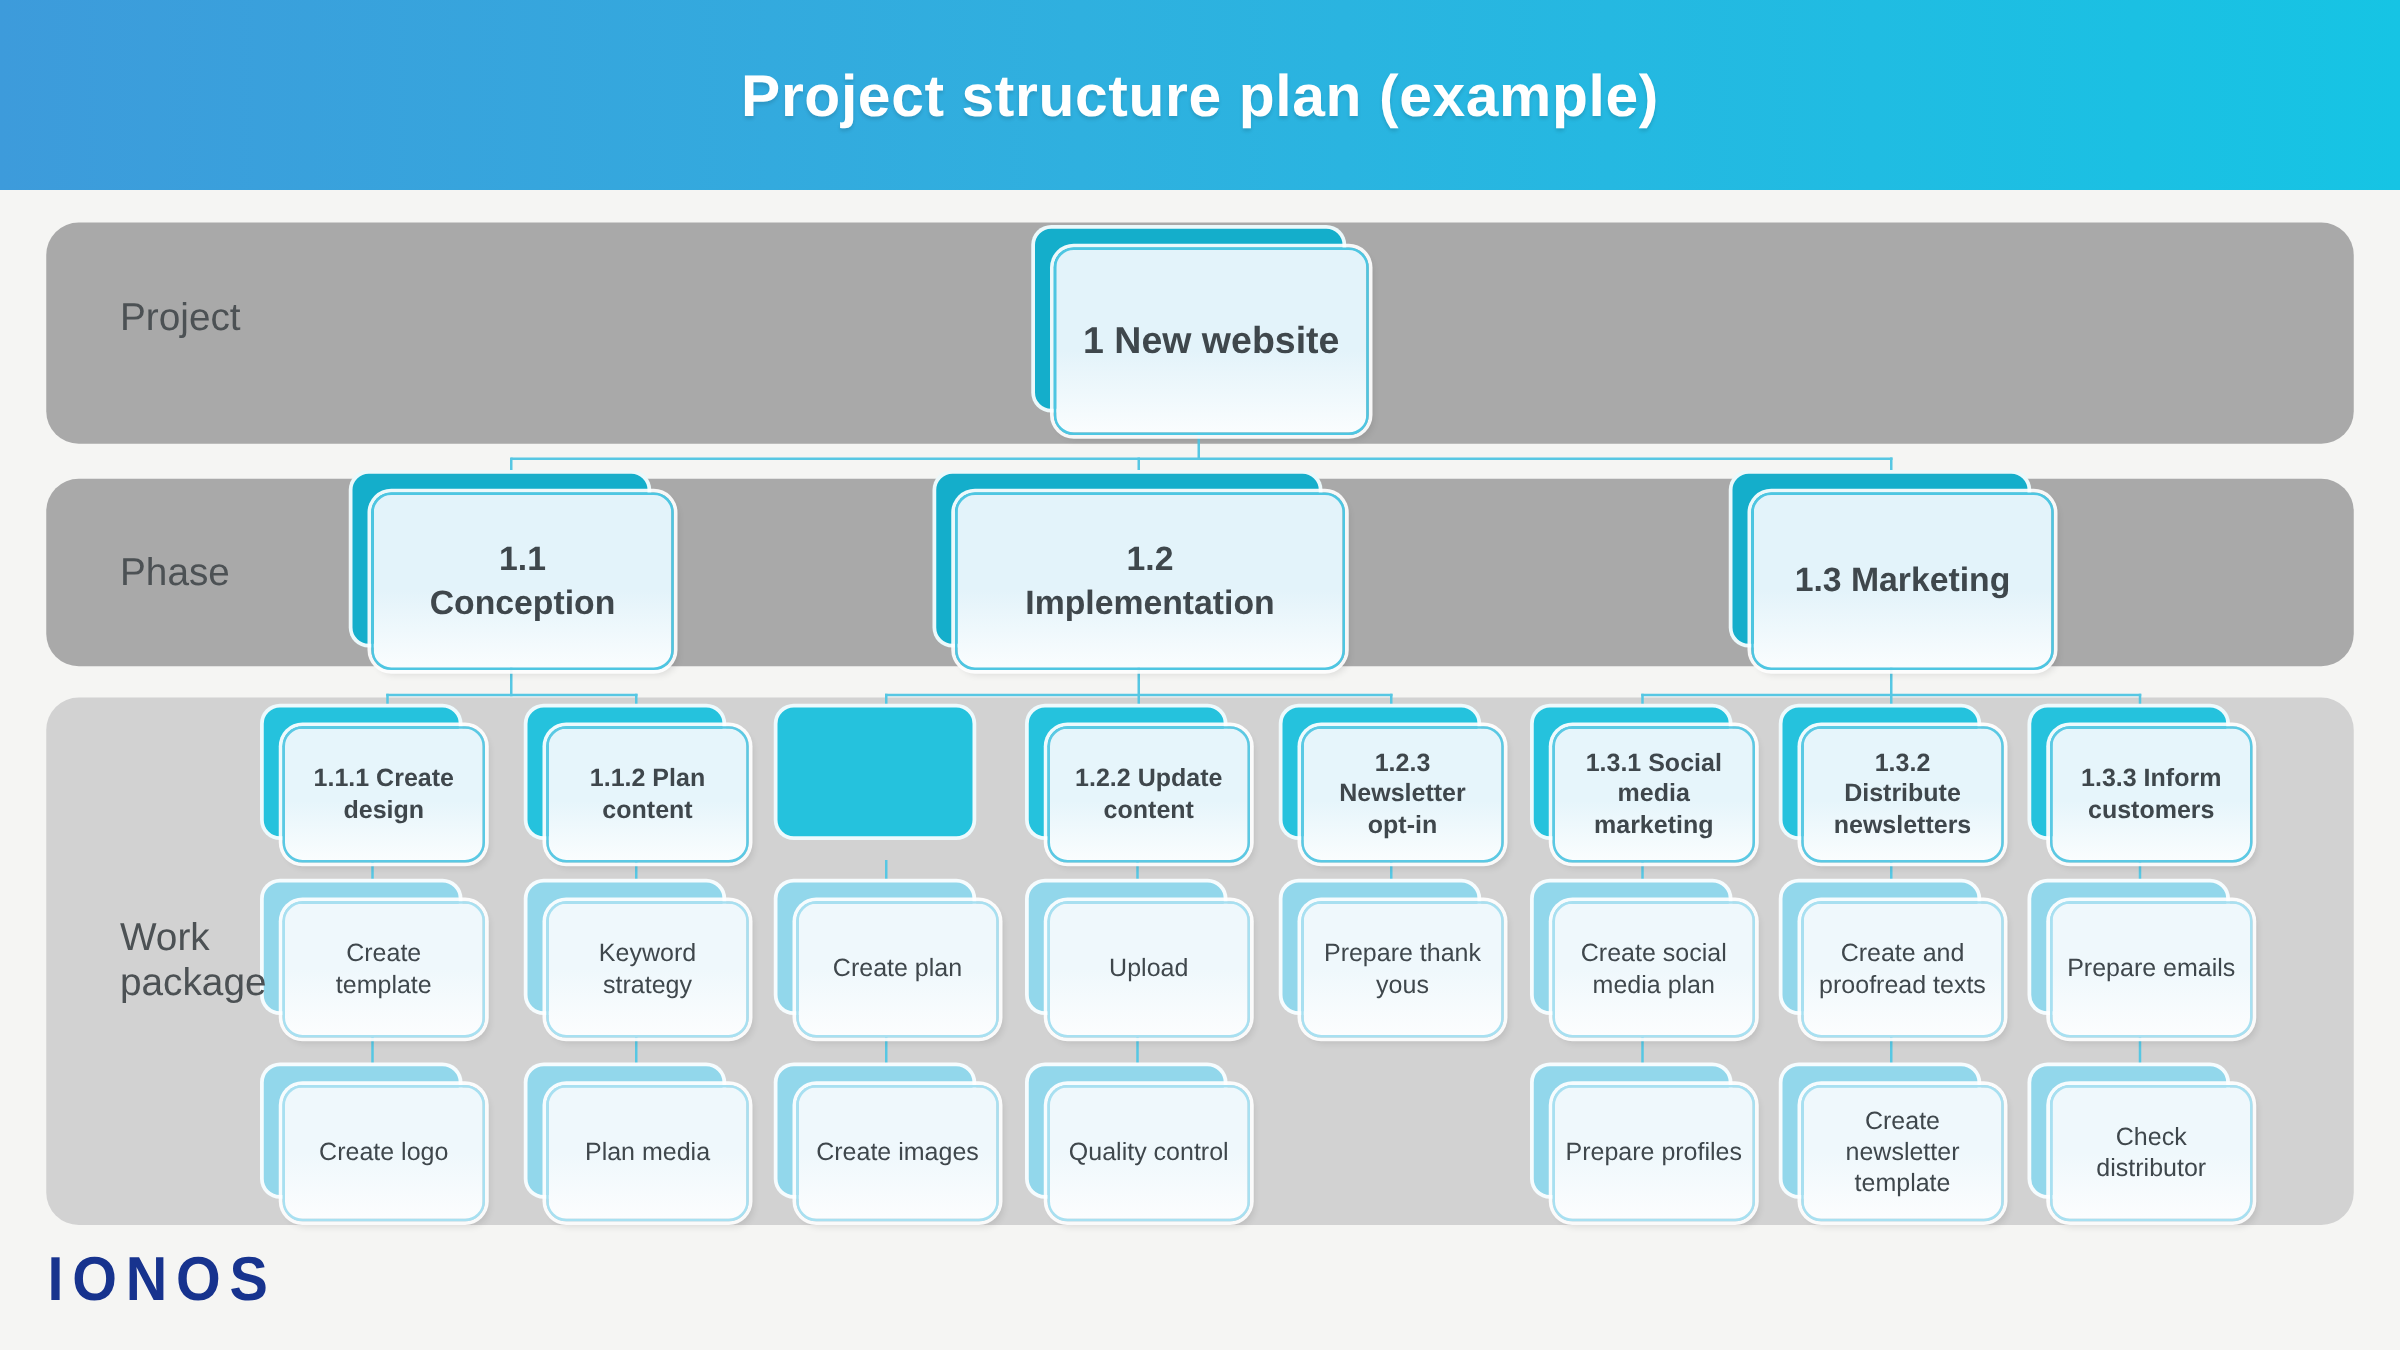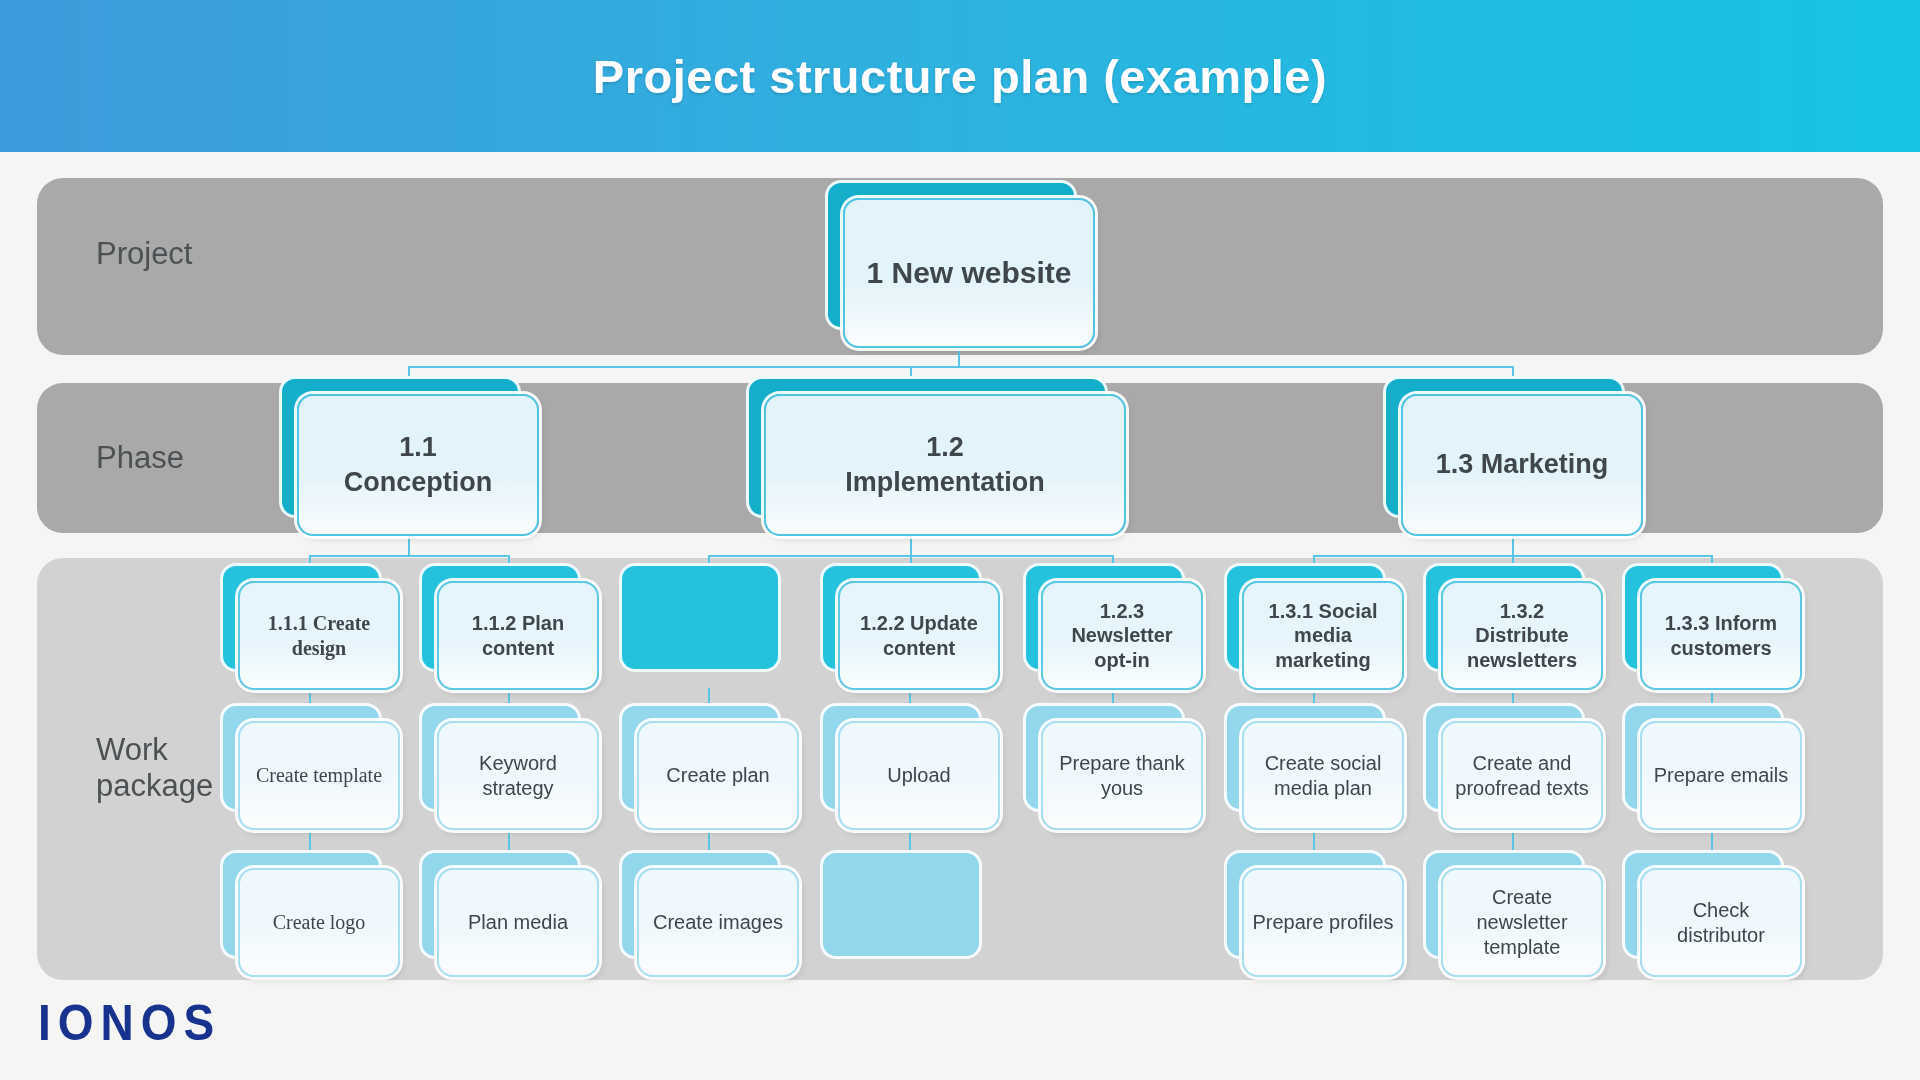--- a/index.html
+++ b/index.html
@@ -114,40 +114,40 @@
   <div class="wbs teal phase-box" style="left:279px;top:376px;width:260px;height:160px;">
     <div class="back"></div>
     <div class="front">
       <div>
           <span class="phase-line">1.1</span>
           <span class="phase-line">Conception</span>
         </div>
     </div>
   </div>
 
-  <div class="wbs teal phase-box" style="left:746px;top:376px;width:380px;height:160px;">
+  <div class="wbs teal phase-box" style="left:746px;top:376px;width:330px;height:160px;">
     <div class="back"></div>
     <div class="front">
       <div>
           <span class="phase-line">1.2</span>
           <span class="phase-line">Implementation</span>
         </div>
     </div>
   </div>
 
   <div class="wbs teal phase-box" style="left:1383px;top:376px;width:260px;height:160px;">
     <div class="back"></div>
     <div class="front">
       <div>
           <span class="phase-line">1.3 Marketing</span>
         </div>
     </div>
   </div>
 
-  <div class="col" style="left:220px;font-family:Liberation Serif, serif;">
+  <div class="col" style="left:208px;">
     <div class="wbs bright hdr">
       <div class="back"></div>
       <div class="front">1.1.1 Create design</div>
     </div>
     <div class="vline vl1"></div>
     <div class="wbs sky task t1">
       <div class="back"></div>
       <div class="front">Create template</div>
     </div>
     <div class="vline vl2"></div>
@@ -196,20 +196,21 @@
       <div class="front">1.2.2 Update content</div>
     </div>
     <div class="vline vl1"></div>
     <div class="wbs sky task t1">
       <div class="back"></div>
       <div class="front">Upload</div>
     </div>
     <div class="vline vl2"></div>
     <div class="wbs sky task t2">
       <div class="back"></div>
+      <div class="front">Quality control</div>
     </div>
   </div>
 
   <div class="col" style="left:1023px;">
     <div class="wbs bright hdr">
       <div class="back"></div>
       <div class="front">1.2.3 Newsletter opt-in</div>
     </div>
     <div class="vline vl1"></div>
     <div class="wbs sky task t1">

